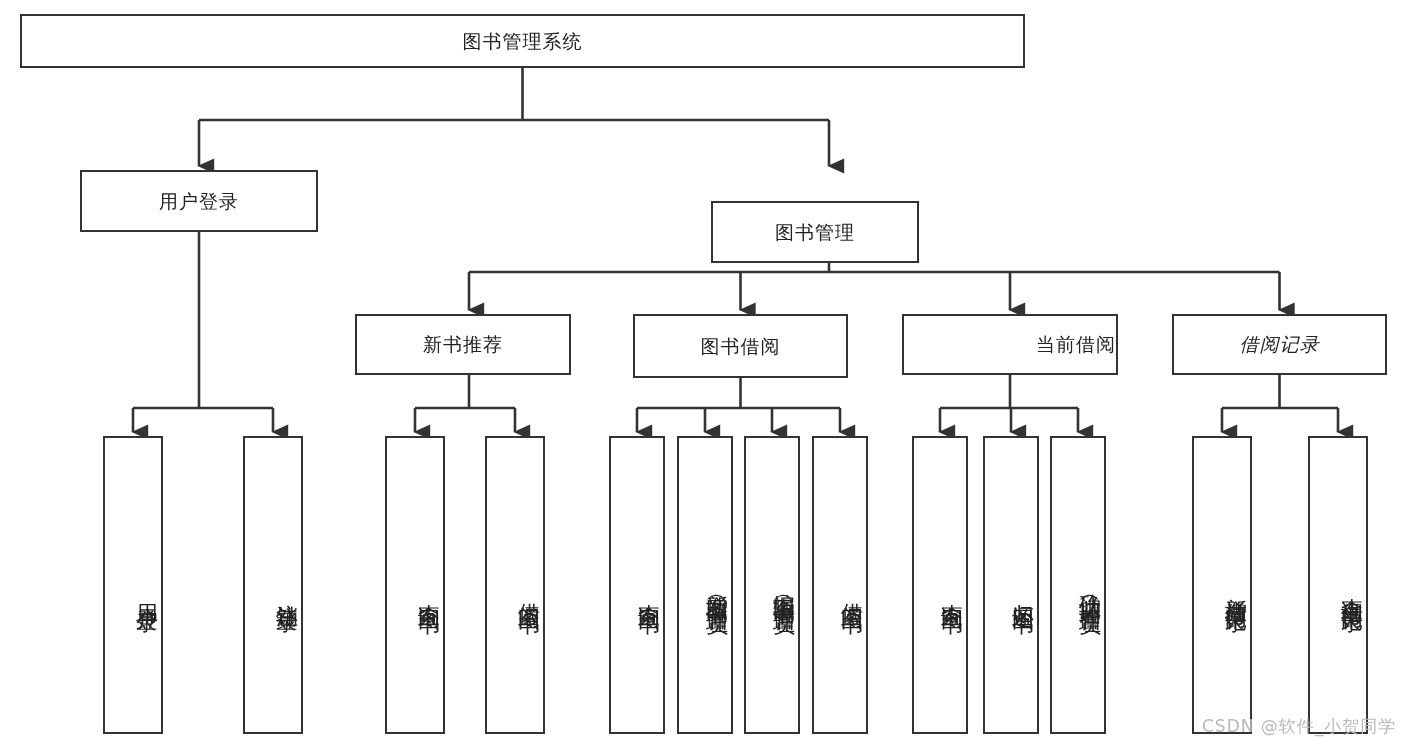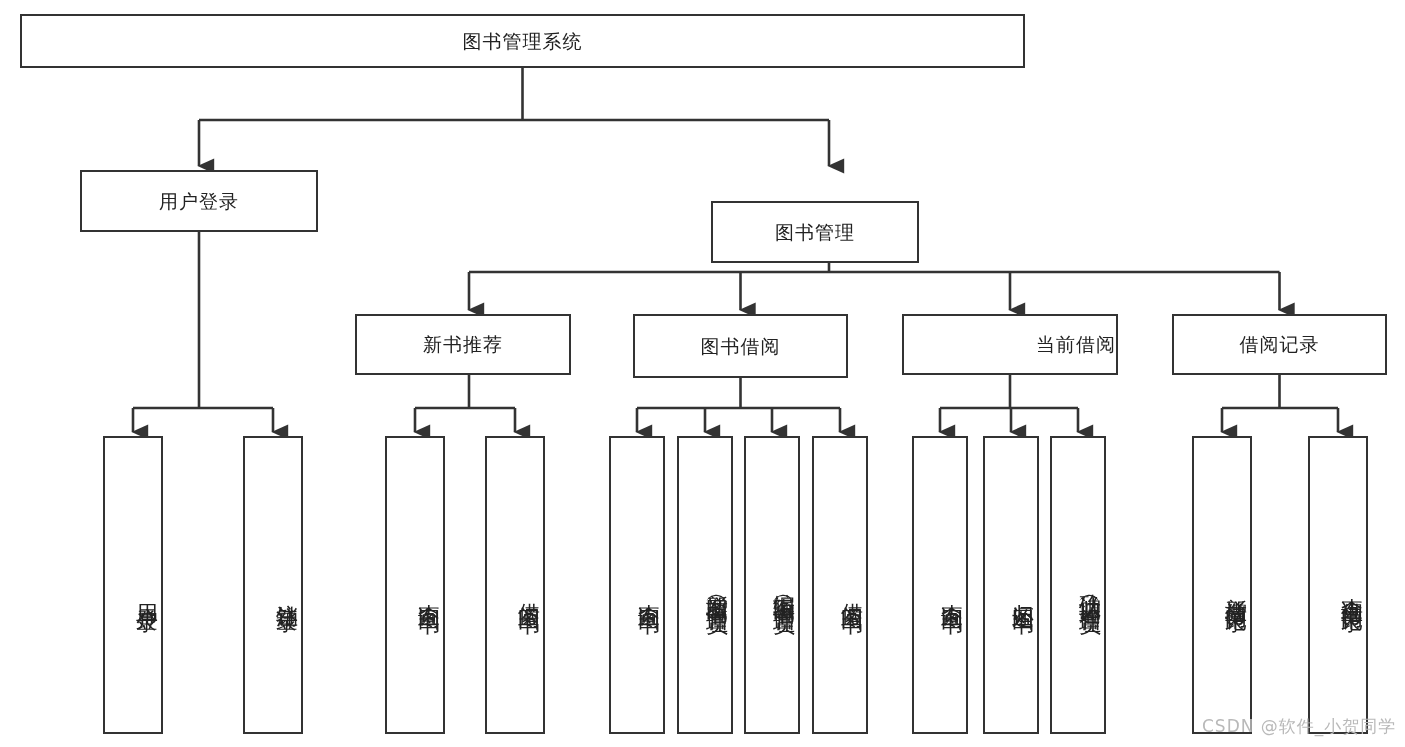--- a/index.html
+++ b/index.html
@@ -128,21 +128,21 @@
       </div>
       <div class="node horiz" style="left: 355px; top: 314px; width: 216px; height: 61px;">
         <span class="node-label">新书推荐</span>
       </div>
       <div class="node horiz" style="left: 633px; top: 314px; width: 215px; height: 64px;">
         <span class="node-label">图书借阅</span>
       </div>
       <div class="node horiz" style="left: 902px; top: 314px; width: 216px; height: 61px; justify-content: flex-end;">
         <span class="node-label">当前借阅</span>
       </div>
-      <div class="node horiz" style="left: 1172px; top: 314px; width: 215px; height: 61px;">
+      <div class="node horiz" style="left: 1172px; top: 314px; width: 215px; height: 61px; font-style: italic;">
         <span class="node-label">借阅记录</span>
       </div>
       <div class="node vert" style="left: 103px; top: 436px; width: 60px; height: 298px;">
         <span class="node-label">用户登录</span>
       </div>
       <div class="node vert" style="left: 243px; top: 436px; width: 60px; height: 298px;">
         <span class="node-label">注销登录</span>
       </div>
       <div class="node vert" style="left: 385px; top: 436px; width: 60px; height: 298px;">
         <span class="node-label">查询图书</span>

